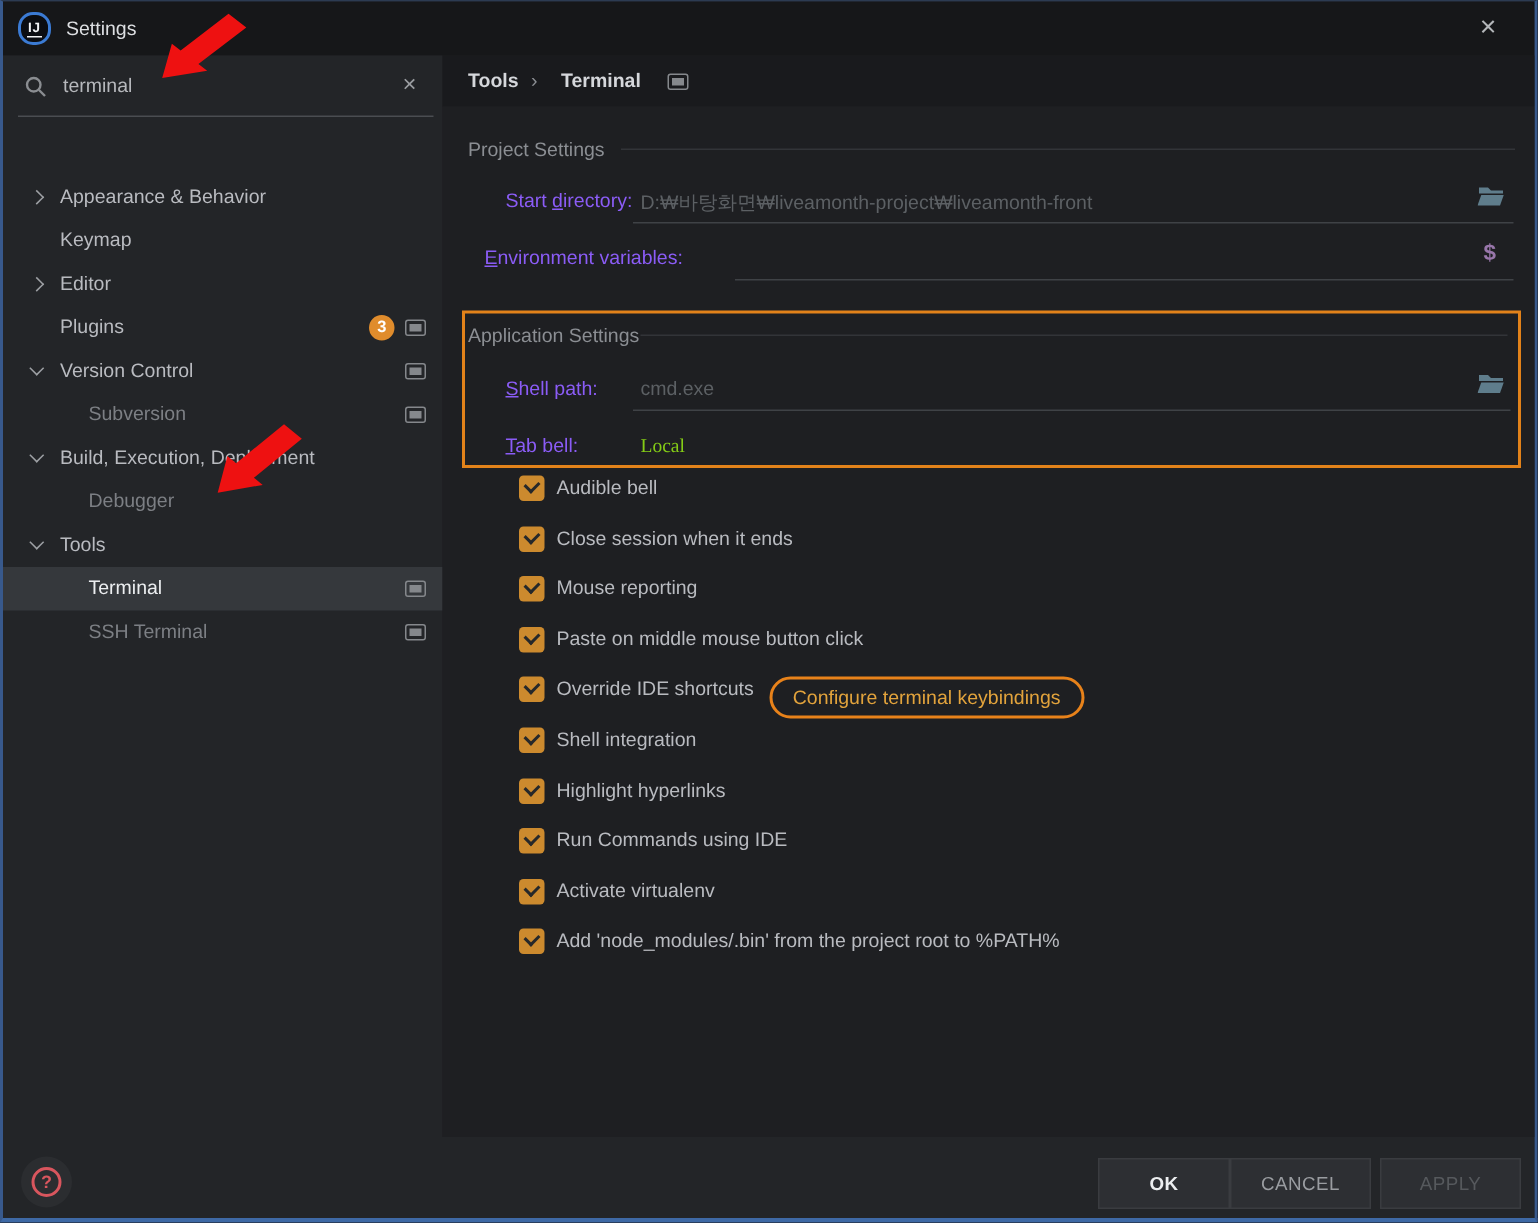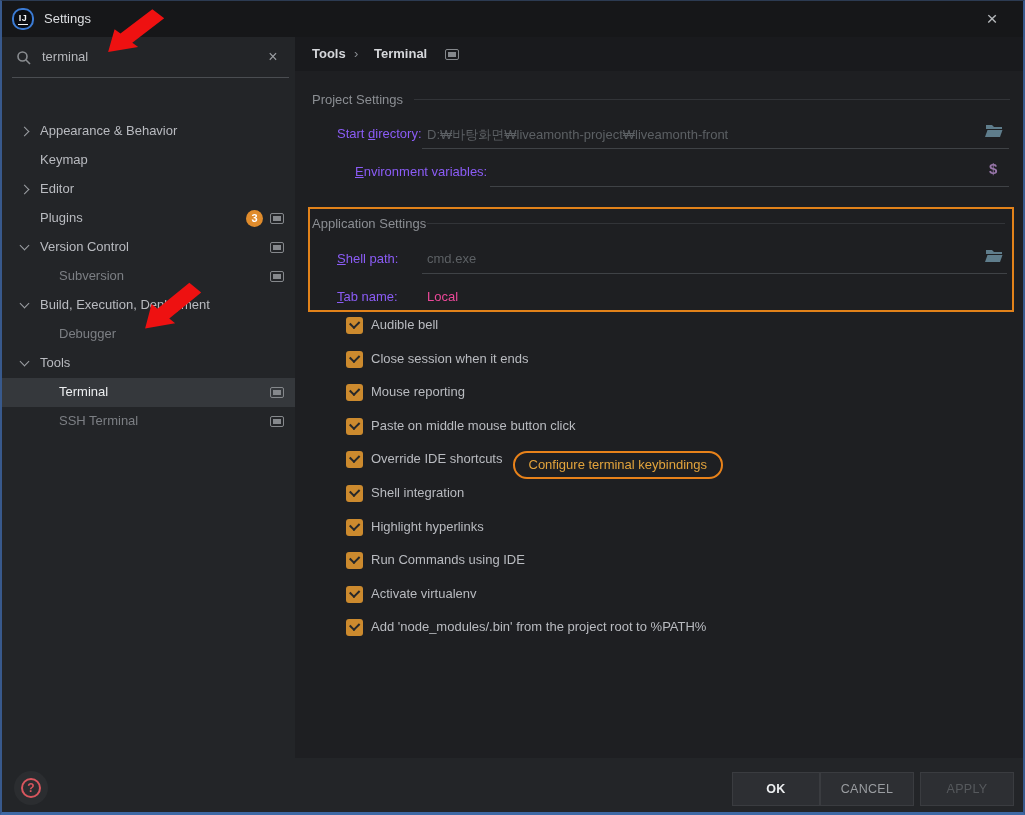--- a/index.html
+++ b/index.html
@@ -50,21 +50,21 @@
   .bc-sep { position: absolute; top: 9px; color: #8B8E93; font-size: 13px; }
   .bc-monitor { left: 443px; top: 12px; }
   
   .content { position: absolute; left: 293px; top: 70px; width: 732px; height: 687px; background: #1E1F22; }
   .sect-title { position: absolute; color: #8B8E93; font-size: 13px; }
   .sect-line { position: absolute; height: 1px; background: #323438; }
   .flabel { position: absolute; color: #8b5cf6; font-size: 13px; }
   .flabel .mn { text-decoration: underline; }
   .fvalue { position: absolute; font-size: 13px; }
   .fvalue.ph { color: #5C6064; }
-  .fvalue.normal { color: #ec4899; }
+  .fvalue.normal { color: #84cc16; font-family: Liberation Serif, serif; }
   .funderline { position: absolute; height: 1px; background: #3F4246; }
   .folder-icon { position: absolute; width: 18px; height: 14px; }
   .dollar-icon { position: absolute; color: #9876AA; font-size: 15px; font-weight: bold; }
   .annot-box { position: absolute; left: 13px; top: 136px; width: 706px; height: 105px;
     border: 2px solid #E2821A; }
   
   .options { position: absolute; left: 51px; top: 246px; width: 660px; }
   .opt { height: 33.6px; display: flex; align-items: flex-start; }
   .cb { width: 17px; height: 17px; border-radius: 3px; margin-right: 8px; position: relative; flex: 0 0 auto; }
   .cb.checked { background: #CC8A2E; }
@@ -171,38 +171,38 @@
     <div class="sect-line" style="left:119px; top:28px; width:596px"></div>
 
     <span class="flabel" style="left:42px; top:55px"><span>Start </span><span class="mn">d</span><span>irectory:</span></span>
     <span class="fvalue ph" style="left:132px; top:55px">D:₩바탕화면₩liveamonth-project₩liveamonth-front</span>
     <div class="funderline" style="left:127px; top:77px; width:587px"></div>
     <svg class="folder-icon" style="left:690px; top:53px" viewBox="0 0 18 14">
       <path d="M1 1 h6 l2 2 h8 v2 H1 z" fill="#5F7D8C"></path>
       <path d="M2.5 6 h15 l-2.5 7 H0 z" fill="#5F7D8C"></path>
     </svg>
 
-    <span class="flabel" style="left:60px; top:93px"><span></span><span class="mn">E</span><span>nvironment variables:</span></span>
+    <span class="flabel" style="left:28px; top:93px"><span></span><span class="mn">E</span><span>nvironment variables:</span></span>
     <span class="fvalue ph" style="left:200px; top:93px"></span>
     <div class="funderline" style="left:195px; top:115px; width:519px"></div>
     <span class="dollar-icon" style="left:694px; top:89px">$</span>
 
     <div class="annot-box"></div>
     <span class="sect-title" style="left:17px; top:145px">Application Settings</span>
     <div class="sect-line" style="left:132px; top:152px; width:578px"></div>
 
     <span class="flabel" style="left:42px; top:180px"><span></span><span class="mn">S</span><span>hell path:</span></span>
     <span class="fvalue ph" style="left:132px; top:180px">cmd.exe</span>
     <div class="funderline" style="left:127px; top:202px; width:585px"></div>
     <svg class="folder-icon" style="left:690px; top:178px" viewBox="0 0 18 14">
       <path d="M1 1 h6 l2 2 h8 v2 H1 z" fill="#5F7D8C"></path>
       <path d="M2.5 6 h15 l-2.5 7 H0 z" fill="#5F7D8C"></path>
     </svg>
 
-    <span class="flabel" style="left:42px; top:218px"><span></span><span class="mn">T</span><span>ab name:</span></span>
+    <span class="flabel" style="left:42px; top:218px"><span></span><span class="mn">T</span><span>ab bell:</span></span>
     <span class="fvalue normal" style="left:132px; top:218px">Local</span>
 
     <div class="options">
       <div class="opt">
         <span class="cb checked"></span>
         <span class="olabel">Audible bell</span>
       </div>
       <div class="opt">
         <span class="cb checked"></span>
         <span class="olabel">Close session when it ends</span>

